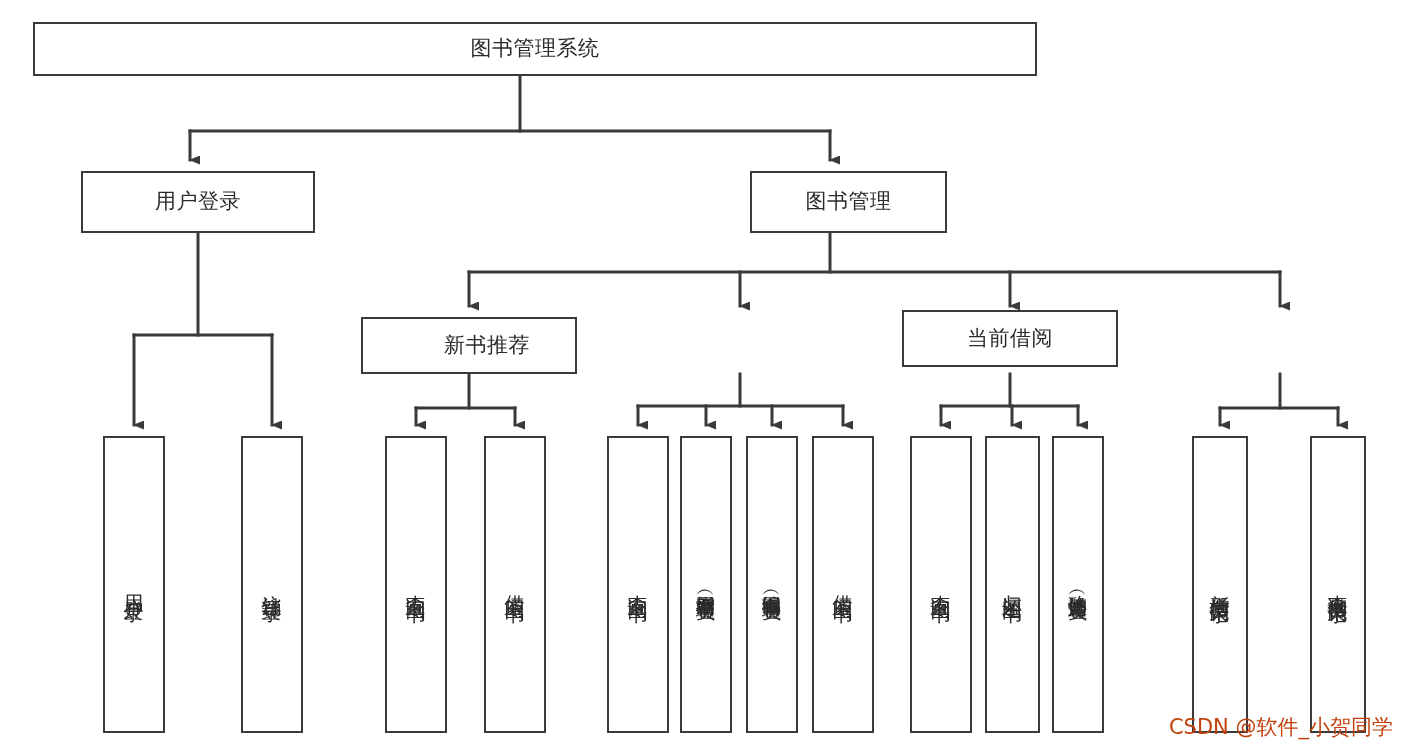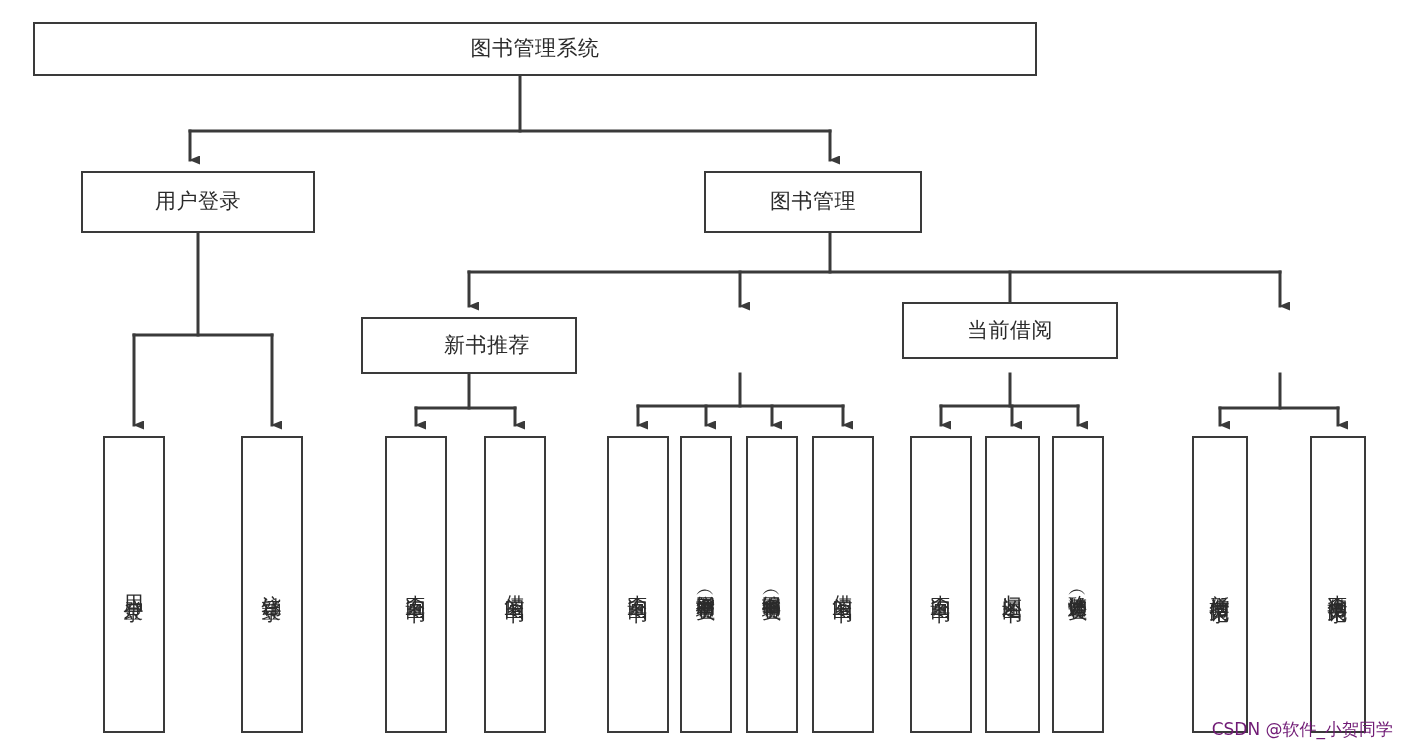--- a/index.html
+++ b/index.html
@@ -60,22 +60,22 @@
     -webkit-writing-mode: vertical-rl;
     letter-spacing: 3px;
     line-height: 1;
     white-space: nowrap;
     text-align: center;
   }
   #watermark {
     position: absolute;
     right: 12px;
     bottom: 6px;
-    font-size: 17px;
-    color: #701a75;
+    font-size: 21px;
+    color: #c2410c;
     white-space: nowrap;
     pointer-events: none;
   }
 </style>
 </head>
 <body>
 
 <div id="diagram-root">
 
   <svg id="tree-svg" viewBox="0 0 1405 747" xmlns="http://www.w3.org/2000/svg">
@@ -133,30 +133,30 @@
   </svg>
 
   <div class="node-box" style="left:18px; top:22px; width:1004px; height:54px;margin-left:15px;">
     <span class="node-label-h">图书管理系统</span>
   </div>
 
   <div class="node-box" style="left:81px; top:171px; width:234px; height:62px;">
     <span class="node-label-h">用户登录</span>
   </div>
 
-  <div class="node-box" style="left:704px; top:171px; width:218px; height:62px;">
+  <div class="node-box" style="left:750px; top:171px; width:197px; height:62px;">
     <span class="node-label-h">图书管理</span>
   </div>
 
   <div class="node-box" style="left:361px; top:317px; width:216px; height:57px;padding-left:36px;">
     <span class="node-label-h">新书推荐</span>
   </div>
 
 
-  <div class="node-box" style="left:902px; top:302px; width:216px; height:57px;">
+  <div class="node-box" style="left:902px; top:310px; width:216px; height:57px;">
     <span class="node-label-h">当前借阅</span>
   </div>
 
 
   <div class="leaf-box" style="left:103px; top:436px; width:62px; height:297px;">
     <span class="node-label-v">用户登录</span>
   </div>
 
   <div class="leaf-box" style="left:241px; top:436px; width:62px; height:297px;">
     <span class="node-label-v">注销登录</span>

